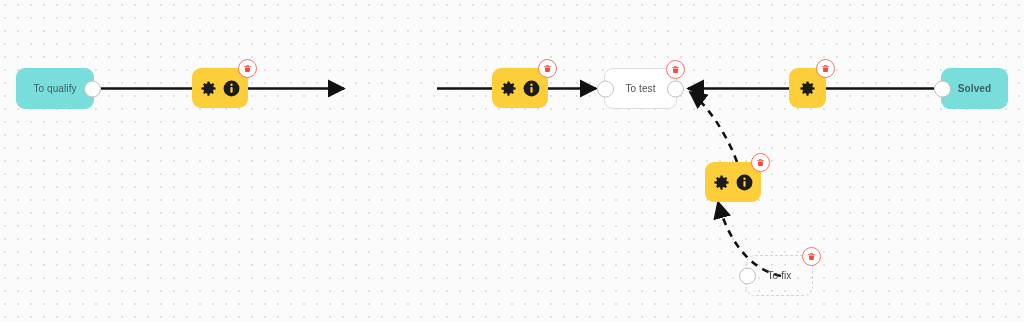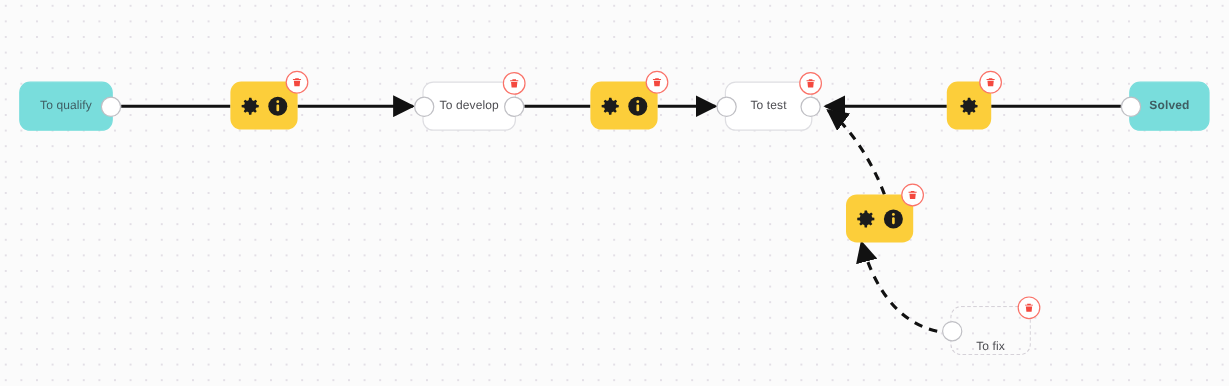--- a/index.html
+++ b/index.html
@@ -110,30 +110,20 @@
         <rect x="10.6" y="10.2" width="2.8" height="7.2" rx="1.2" fill="#fcce3a"></rect>
       </svg>
     </span>
     <span class="badge">
       <svg width="9" height="9" viewBox="0 0 24 24" fill="#f4493f">
         <path d="M8 3h8v2h5v2H3V5h5V3zm-3 6h14l-1.2 12H6.2L5 9z"></path>
       </svg>
     </span>
   </div>
 
-  <div class="node state outline" style="left:352px;top:68px;width:78px;height:41px;">
-    <span class="lbl">To develop</span>
-    <span class="handle left"></span>
-    <span class="handle right"></span>
-    <span class="badge">
-      <svg width="9" height="9" viewBox="0 0 24 24" fill="#f4493f">
-        <path d="M8 3h8v2h5v2H3V5h5V3zm-3 6h14l-1.2 12H6.2L5 9z"></path>
-      </svg>
-    </span>
-  </div>
 
   <div class="node action" style="left:492px;top:68px;width:56px;height:40px;">
     <span>
       <svg width="19" height="19" viewBox="0 0 24 24" fill="#1c1c1c">
         <path d="M12 8.4a3.6 3.6 0 1 0 0 7.2 3.6 3.6 0 0 0 0-7.2zm0 5.4a1.8 1.8 0 1 1 0-3.6 1.8 1.8 0 0 1 0 3.6z"></path>
         <path d="M21 13.2v-2.4l-2.3-.4a7 7 0 0 0-.7-1.7l1.35-1.9-1.7-1.7-1.9 1.35a7 7 0 0 0-1.7-.7L13.2 3h-2.4l-.4 2.75a7 7 0 0 0-1.7.7L6.8 5.1 5.1 6.8l1.35 1.9a7 7 0 0 0-.7 1.7L3 10.8v2.4l2.75.4a7 7 0 0 0 .7 1.7L5.1 17.2l1.7 1.7 1.9-1.35a7 7 0 0 0 1.7.7l.4 2.75h2.4l.4-2.75a7 7 0 0 0 1.7-.7l1.9 1.35 1.7-1.7-1.35-1.9a7 7 0 0 0 .7-1.7L21 13.2z"></path>
       </svg>
     </span>
     <span>
       <svg width="19" height="19" viewBox="0 0 24 24">
@@ -193,21 +183,21 @@
         <rect x="10.6" y="10.2" width="2.8" height="7.2" rx="1.2" fill="#fcce3a"></rect>
       </svg>
     </span>
     <span class="badge">
       <svg width="9" height="9" viewBox="0 0 24 24" fill="#f4493f">
         <path d="M8 3h8v2h5v2H3V5h5V3zm-3 6h14l-1.2 12H6.2L5 9z"></path>
       </svg>
     </span>
   </div>
 
-  <div class="node state dashed" style="left:792px;top:255px;width:67px;height:41px;align-items:flex-end;">
+  <div class="node state dashed" style="left:746px;top:255px;width:67px;height:41px;">
     <span class="lbl">To fix</span>
     <span class="handle left"></span>
     <span class="badge">
       <svg width="9" height="9" viewBox="0 0 24 24" fill="#f4493f">
         <path d="M8 3h8v2h5v2H3V5h5V3zm-3 6h14l-1.2 12H6.2L5 9z"></path>
       </svg>
     </span>
   </div>
 
 </div>

